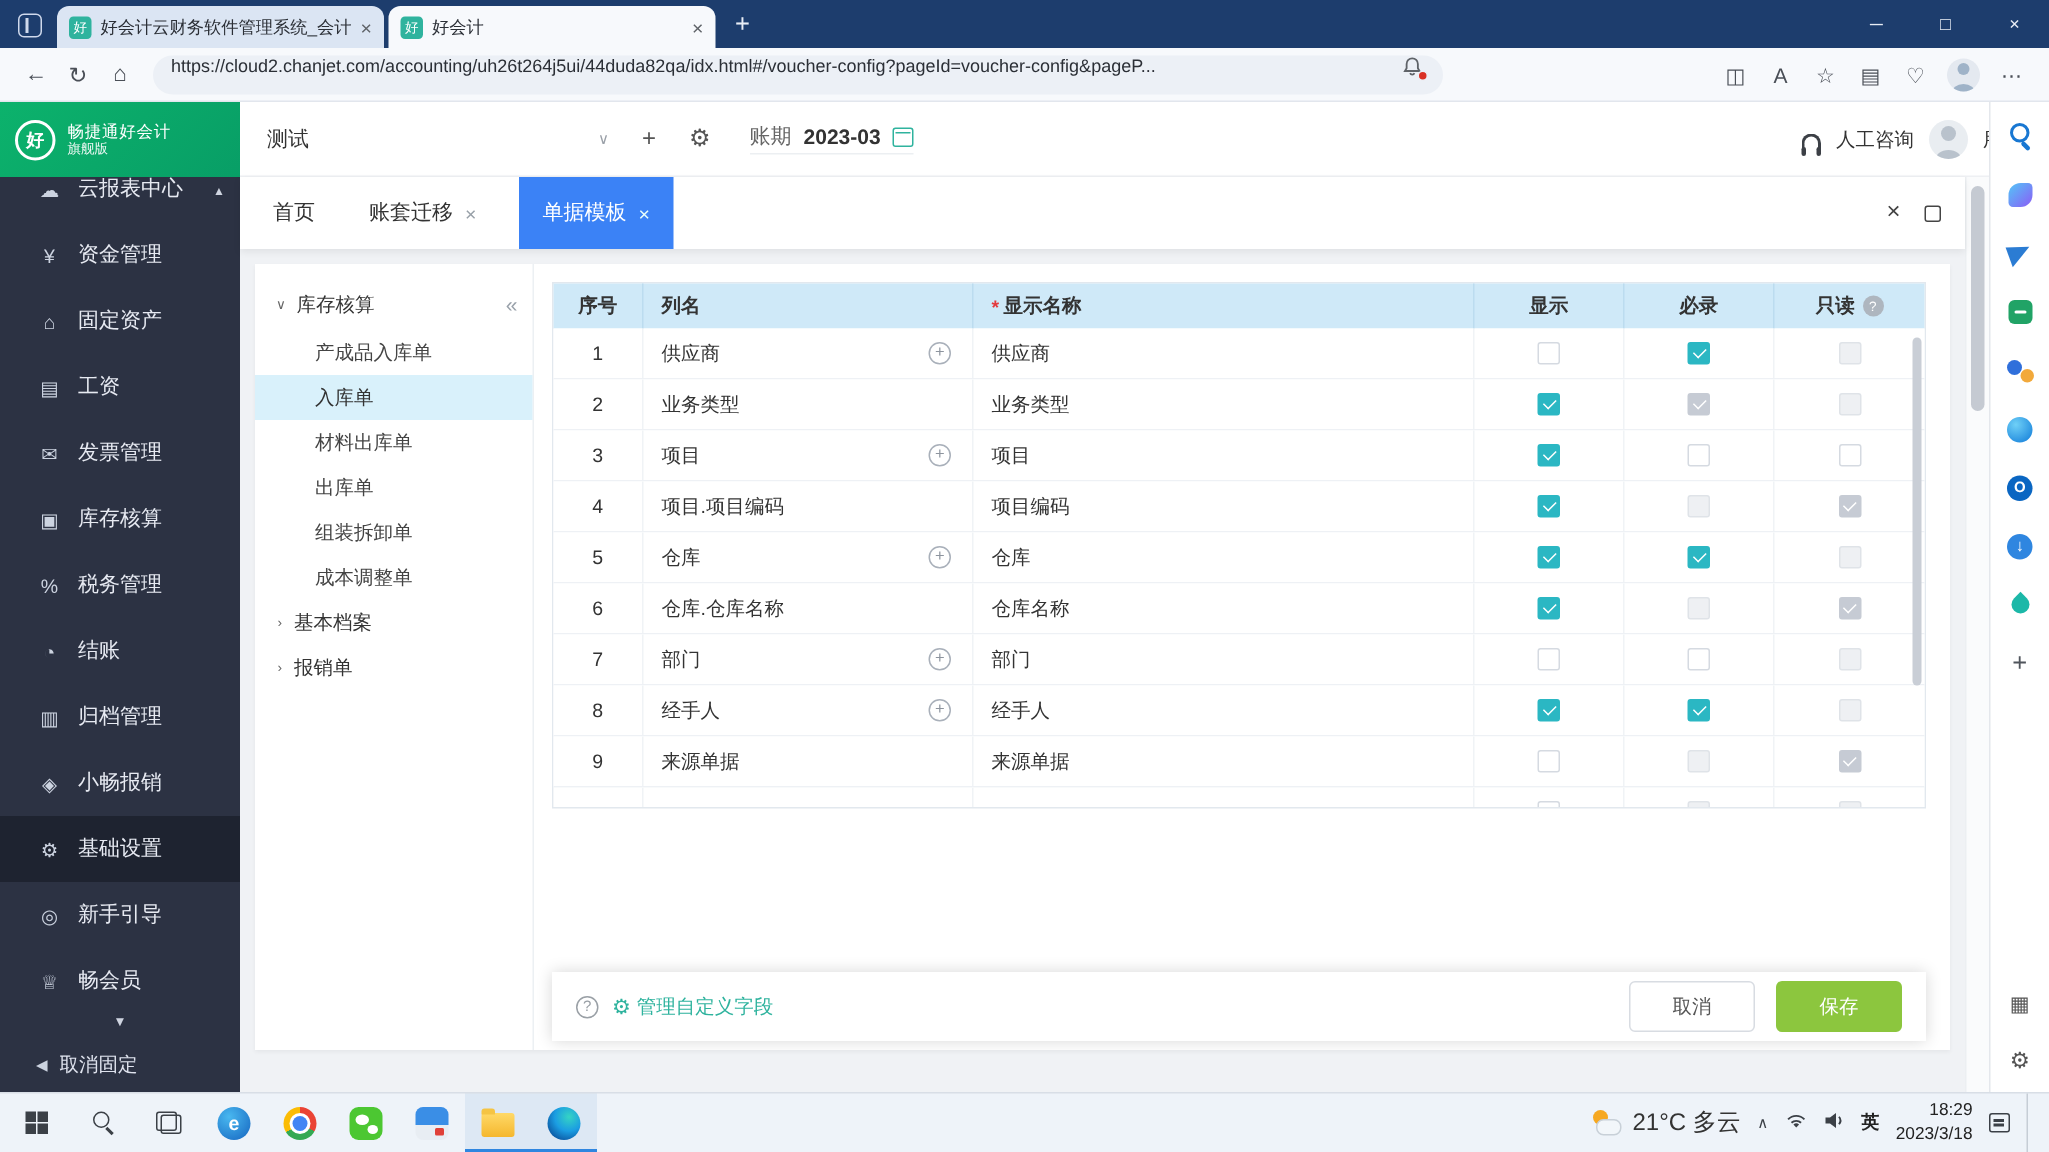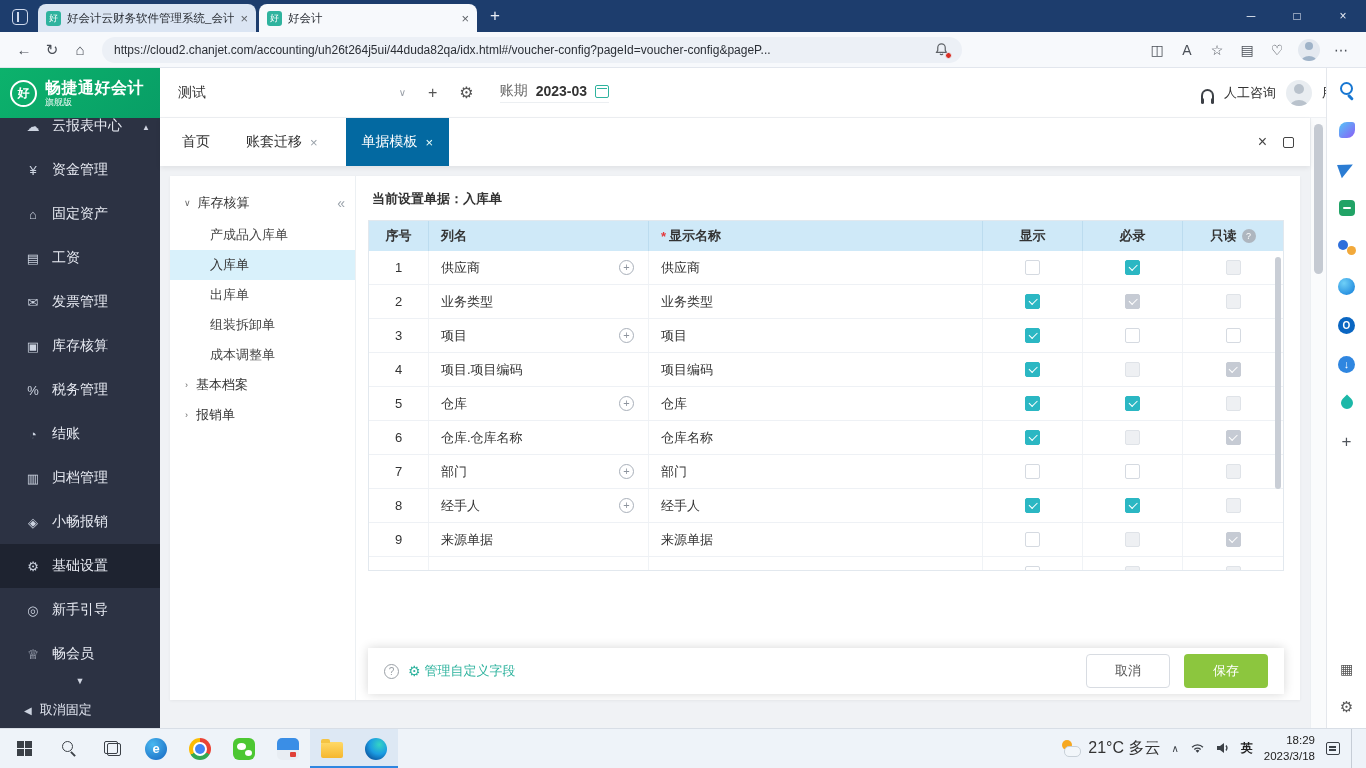--- a/index.html
+++ b/index.html
@@ -17,36 +17,36 @@
 .favicon{width:15px;height:15px;border-radius:3px;background:#2fb39e;color:#fff;font-size:9px;line-height:15px;text-align:center;flex:none}
 .btab-label{flex:1;font-size:11.5px;color:#2b2f36;margin:0 6px;white-space:nowrap;overflow:hidden}
 .btab-x{color:#5f6368;font-size:13px;flex:none}
 .newtab{color:#e8edf5;font-size:17px;margin:0 0 8px 10px;line-height:1}
 .win-controls{display:flex;height:32px;margin-left:auto}
 .win-controls span{width:46px;display:flex;align-items:center;justify-content:center;color:#e8edf5;font-size:12px}
 
 
 .toolbar{position:absolute;top:32px;left:0;right:0;height:36px;background:#f7f9fc;border-bottom:1px solid #e2e6ed;display:flex;align-items:center;padding:0 10px}
 .nav-ic{width:28px;height:28px;display:flex;align-items:center;justify-content:center;color:#4a4f57;font-size:15px;flex:none}
-.addr{flex:1;max-width:860px;height:26px;background:#ecf0f6;border-radius:13px;display:flex;align-items:center;padding:0 12px;margin:0 8px}
+.addr{flex:1;max-width:860px;height:26px;background:#ecf0f6;border-radius:13px;display:flex;padding:0 12px;margin:0 8px}
 .url{font-size:12px;color:#2b2f36;white-space:nowrap;overflow:hidden;flex:1}
 .bell-wrap{position:relative;flex:none;margin-left:8px;width:16px;height:16px}
 .bell-dot{position:absolute;right:-2px;bottom:-1px;width:7px;height:7px;border-radius:50%;background:#d93025;border:1px solid #ecf0f6}
 .tool-right{display:flex;align-items:center;margin-left:auto}
 .tool-ic{width:30px;height:28px;display:flex;align-items:center;justify-content:center;color:#4a4f57;font-size:14px}
 .tb-avatar{width:22px;height:22px;border-radius:50%;background:#e4e9f0;position:relative;overflow:hidden;margin:0 6px;flex:none}
 .tb-avatar::before{content:"";position:absolute;top:3px;left:7px;width:8px;height:8px;border-radius:50%;background:#9fb3c8}
 .tb-avatar::after{content:"";position:absolute;bottom:-7px;left:3px;width:16px;height:12px;border-radius:50%;background:#9fb3c8}
 
 
 .appheader{position:absolute;top:68px;left:0;right:0;height:50px;background:#fff;border-bottom:1px solid #eef0f3;display:flex}
 .brand{width:160px;height:50px;background:linear-gradient(135deg,#0cb26c,#089e66);color:#fff;display:flex;align-items:center;padding:0 10px;gap:8px;flex:none}
 .brand-logo{width:27px;height:27px;border:2px solid #fff;border-radius:50%;font-size:12px;font-weight:bold;display:flex;align-items:center;justify-content:center;flex:none}
 .brand-text{display:flex;flex-direction:column;line-height:1.15}
-.brand-name{font-size:16px;font-weight:bold;letter-spacing:.5px}
+.brand-name{font-size:11px;font-weight:normal;letter-spacing:.5px}
 .brand-ed{font-size:9px;opacity:.92}
 .hmain{flex:1;display:flex;align-items:center;padding:0 18px}
 .acct{width:228px;display:flex;justify-content:space-between;align-items:center;font-size:14px;color:#333}
 .chev{color:#9aa0a8;font-size:10px}
 .hic{color:#555;font-size:16px;margin-left:22px;line-height:1}
 .period{display:flex;align-items:center;gap:8px;margin-left:26px;font-size:14px;padding-bottom:2px;border-bottom:1px solid #eceff2}
 .period-label{color:#666}
 .period-value{color:#333;font-weight:bold}
 .cal{width:14px;height:13px;border:1.5px solid #2fb39e;border-radius:2px;position:relative}
 .cal::before{content:"";position:absolute;top:2px;left:1px;right:1px;height:1.5px;background:#2fb39e}
@@ -69,21 +69,21 @@
 .sb-scroll-down{position:absolute;bottom:42px;left:0;right:0;text-align:center;color:#cfd4e0;font-size:9px}
 .unpin{position:absolute;bottom:0;left:0;right:0;height:36px;display:flex;align-items:center;padding-left:24px;gap:8px;font-size:13px;color:#dfe3ee}
 .unpin-ic{font-size:10px;color:#ccd3e0}
 
 
 .content{position:absolute;top:118px;left:160px;width:1150px;bottom:40px;background:#f0f2f5}
 .pagetabs{height:48px;background:#fff;box-shadow:0 2px 5px rgba(0,0,0,.07);display:flex;align-items:center;position:relative;z-index:2}
 .ptab{margin-left:36px;font-size:14px;color:#333;display:flex;align-items:center;gap:8px}
 .ptab:first-child{margin-left:22px}
 .ptab .ptx{color:#98a0a8;font-size:13px}
-.ptab.active{height:48px;background:#0369a1;color:#fff;padding:0 16px;margin-left:28px}
+.ptab.active{height:48px;background:#3b82f6;color:#fff;padding:0 16px;margin-left:28px}
 .ptab.active .ptx{color:#e9fffa}
 .pt-right{margin-left:auto;display:flex;align-items:center;gap:16px;padding-right:16px;color:#444;font-size:16px}
 .fsq{width:11px;height:11px;border:1.6px solid #444;border-radius:2px}
 
 .workspace{position:absolute;top:48px;left:0;right:0;bottom:0;padding:10px 10px 0}
 .card{background:#fff;height:524px;display:flex;position:relative;box-shadow:0 1px 3px rgba(0,0,0,.05)}
 
 
 .treepane{width:186px;border-right:1px solid #ecf0f3;padding-top:10px;flex:none}
 .tree-root{height:34px;display:flex;align-items:center;padding:0 10px 0 14px;gap:7px;font-size:13px;color:#333}
@@ -371,38 +371,36 @@
 
         <div class="treepane">
           <div class="tree-root">
             <span class="tchev">∨</span>
             <span>库存核算</span>
             <span class="collapse-btn">«</span>
           </div>
           <div id="treeItems">
               <div class="tree-item ">产成品入库单</div>
               <div class="tree-item active">入库单</div>
+              <div class="tree-item ">材料出库单</div>
               <div class="tree-item ">出库单</div>
               <div class="tree-item ">组装拆卸单</div>
               <div class="tree-item ">成本调整单</div>
             </div>
           <div id="treeCollapsed">
               <div class="tree-node">
      <span class="tchev">›</span>基本档案
    </div>
               <div class="tree-node">
      <span class="tchev">›</span>报销单
    </div>
             </div>
         </div>
 
         <div class="mainpane">
-          <div class="docline">
-            <span>当前设置单据：</span><span>入库单</span>
-          </div>
 
 
           <div class="tablewrap">
             <div class="thead">
               <div class="c-no">序号</div>
               <div class="c-col">列名</div>
               <div class="c-disp">
                 <span class="reqmark">*</span>
                 <span>显示名称</span>
               </div>

